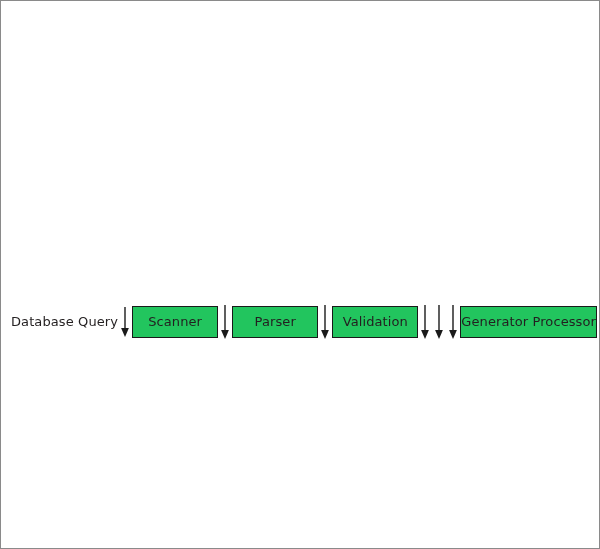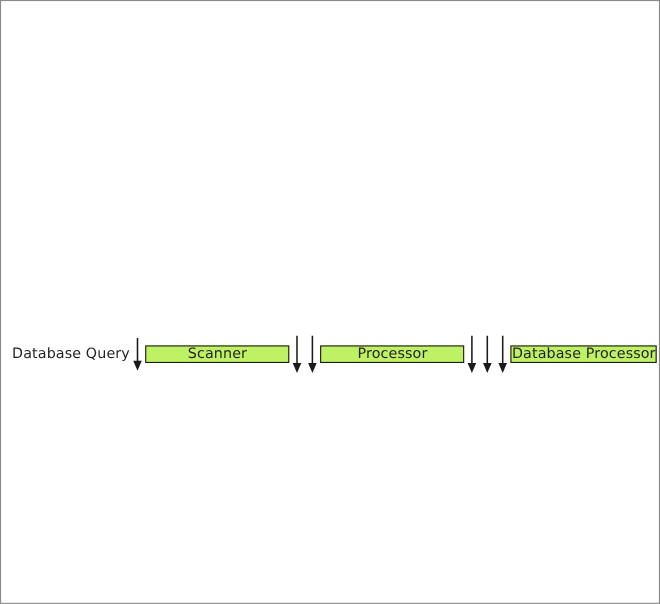--- a/index.html
+++ b/index.html
@@ -40,26 +40,26 @@
     color: #231f20;
     letter-spacing: 0.1px;
     line-height: 16px;
     text-align: center;
     white-space: nowrap;
   }
 
   
   .node {
     width: 175px;
-    height: 16px;
+    height: 32px;
     border: 1px solid #1a1a1a;
-    background: #bef264;
+    background: #22c55e;
     box-sizing: border-box;
     display: flex;
-    align-items: flex-end;
+    align-items: center;
     justify-content: center;
   }
 
   .node-label {
     font-size: 13px;
     color: #231f20;
     letter-spacing: 0.1px;
     white-space: nowrap;
     text-align: center;
   }
@@ -101,49 +101,52 @@
 
     <div class="node">
       <span class="node-label">Scanner</span>
     </div>
 
     <svg class="connector gap" viewBox="0 0 14 34" preserveAspectRatio="none">
       <line x1="7" y1="0" x2="7" y2="27" stroke="#1a1a1a" stroke-width="1.4"></line>
       <polygon points="7,34 3.1,25 10.9,25" fill="#1a1a1a"></polygon>
     </svg>
 
+    <div class="node">
+      <span class="node-label">Parser</span>
+    </div>
 
     <svg class="connector gap" viewBox="0 0 14 34" preserveAspectRatio="none">
       <line x1="7" y1="0" x2="7" y2="27" stroke="#1a1a1a" stroke-width="1.4"></line>
       <polygon points="7,34 3.1,25 10.9,25" fill="#1a1a1a"></polygon>
     </svg>
 
     <div class="node">
-      <span class="node-label">Processor</span>
+      <span class="node-label">Validation</span>
     </div>
 
     <svg class="connector gap" viewBox="0 0 14 34" preserveAspectRatio="none">
       <line x1="7" y1="0" x2="7" y2="27" stroke="#1a1a1a" stroke-width="1.4"></line>
       <polygon points="7,34 3.1,25 10.9,25" fill="#1a1a1a"></polygon>
     </svg>
 
 
     <svg class="connector gap" viewBox="0 0 14 34" preserveAspectRatio="none">
       <line x1="7" y1="0" x2="7" y2="27" stroke="#1a1a1a" stroke-width="1.4"></line>
       <polygon points="7,34 3.1,25 10.9,25" fill="#1a1a1a"></polygon>
     </svg>
 
 
     <svg class="connector gap" viewBox="0 0 14 34" preserveAspectRatio="none">
       <line x1="7" y1="0" x2="7" y2="27" stroke="#1a1a1a" stroke-width="1.4"></line>
       <polygon points="7,34 3.1,25 10.9,25" fill="#1a1a1a"></polygon>
     </svg>
 
     <div class="node">
-      <span class="node-label">Database Processor</span>
+      <span class="node-label">Generator Processor</span>
     </div>
 
     <svg class="connector tail" viewBox="0 0 14 34" preserveAspectRatio="none">
       <line x1="7" y1="0" x2="7" y2="27" stroke="#1a1a1a" stroke-width="1.4"></line>
       <polygon points="7,34 3.1,25 10.9,25" fill="#1a1a1a"></polygon>
     </svg>
 
     <div class="spacer-12"></div>
 
 

